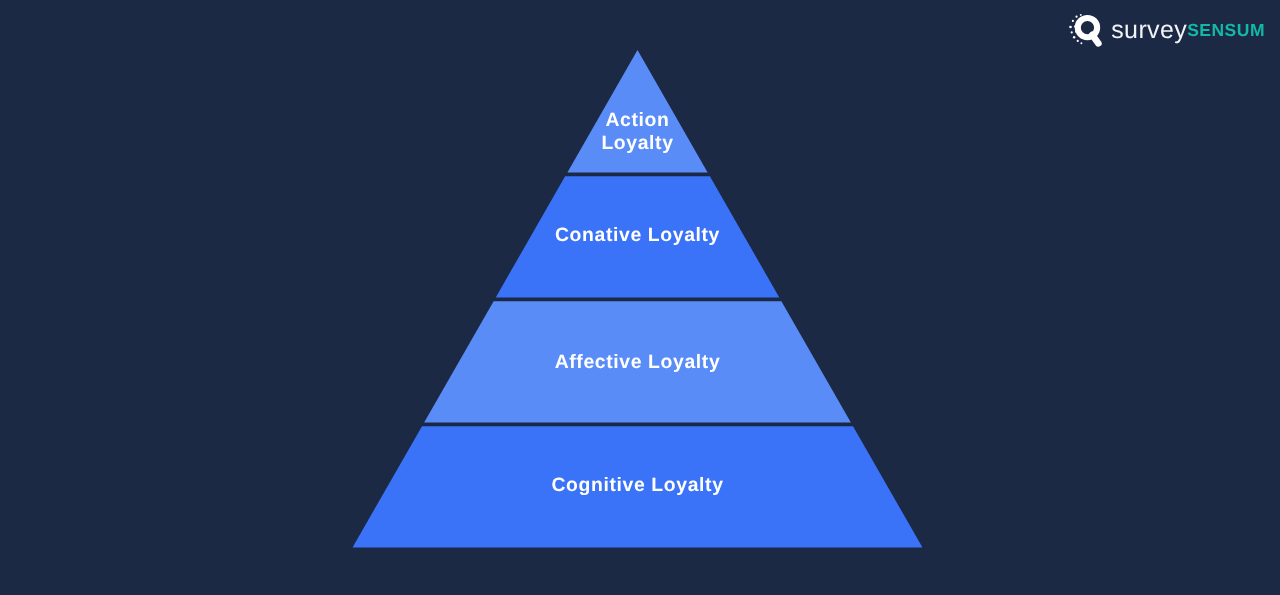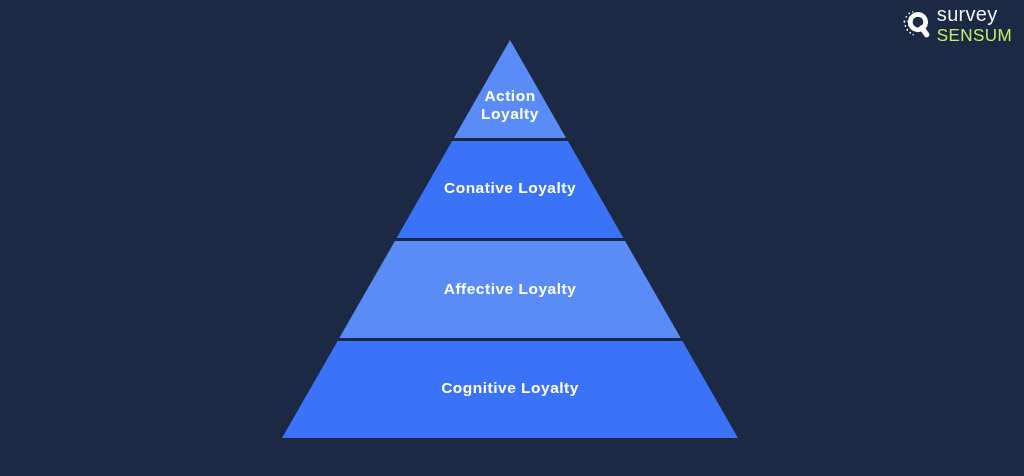--- a/index.html
+++ b/index.html
@@ -17,32 +17,32 @@
   .logo {
     position: absolute;
     top: 9px;
     right: 12px;
     display: flex;
     align-items: center;
     gap: 5px;
     height: 30px;
   }
   .logo-icon { width: 31px; height: 31px; display: block; }
-  .logo-text { display: flex; align-items: flex-start; color: #ffffff; white-space: nowrap; flex-direction: column; }
+  .logo-text { display: flex; align-items: center; color: #ffffff; white-space: nowrap; }
   .logo-light {
     font-size: 20px;
     font-weight: 400;
     letter-spacing: 0.3px;
     color: #f2f4f8;
   }
   .logo-bold {
-    font-size: 17px;
-    font-weight: 400;
+    font-size: 14px;
+    font-weight: 700;
     letter-spacing: 0.4px;
-    color: #bef264;
+    color: #14b8a6;
   }
 
   
   .pyramid-svg {
     position: absolute;
     left: 0;
     top: 0;
     width: 1024px;
     height: 476px;
     display: block;

